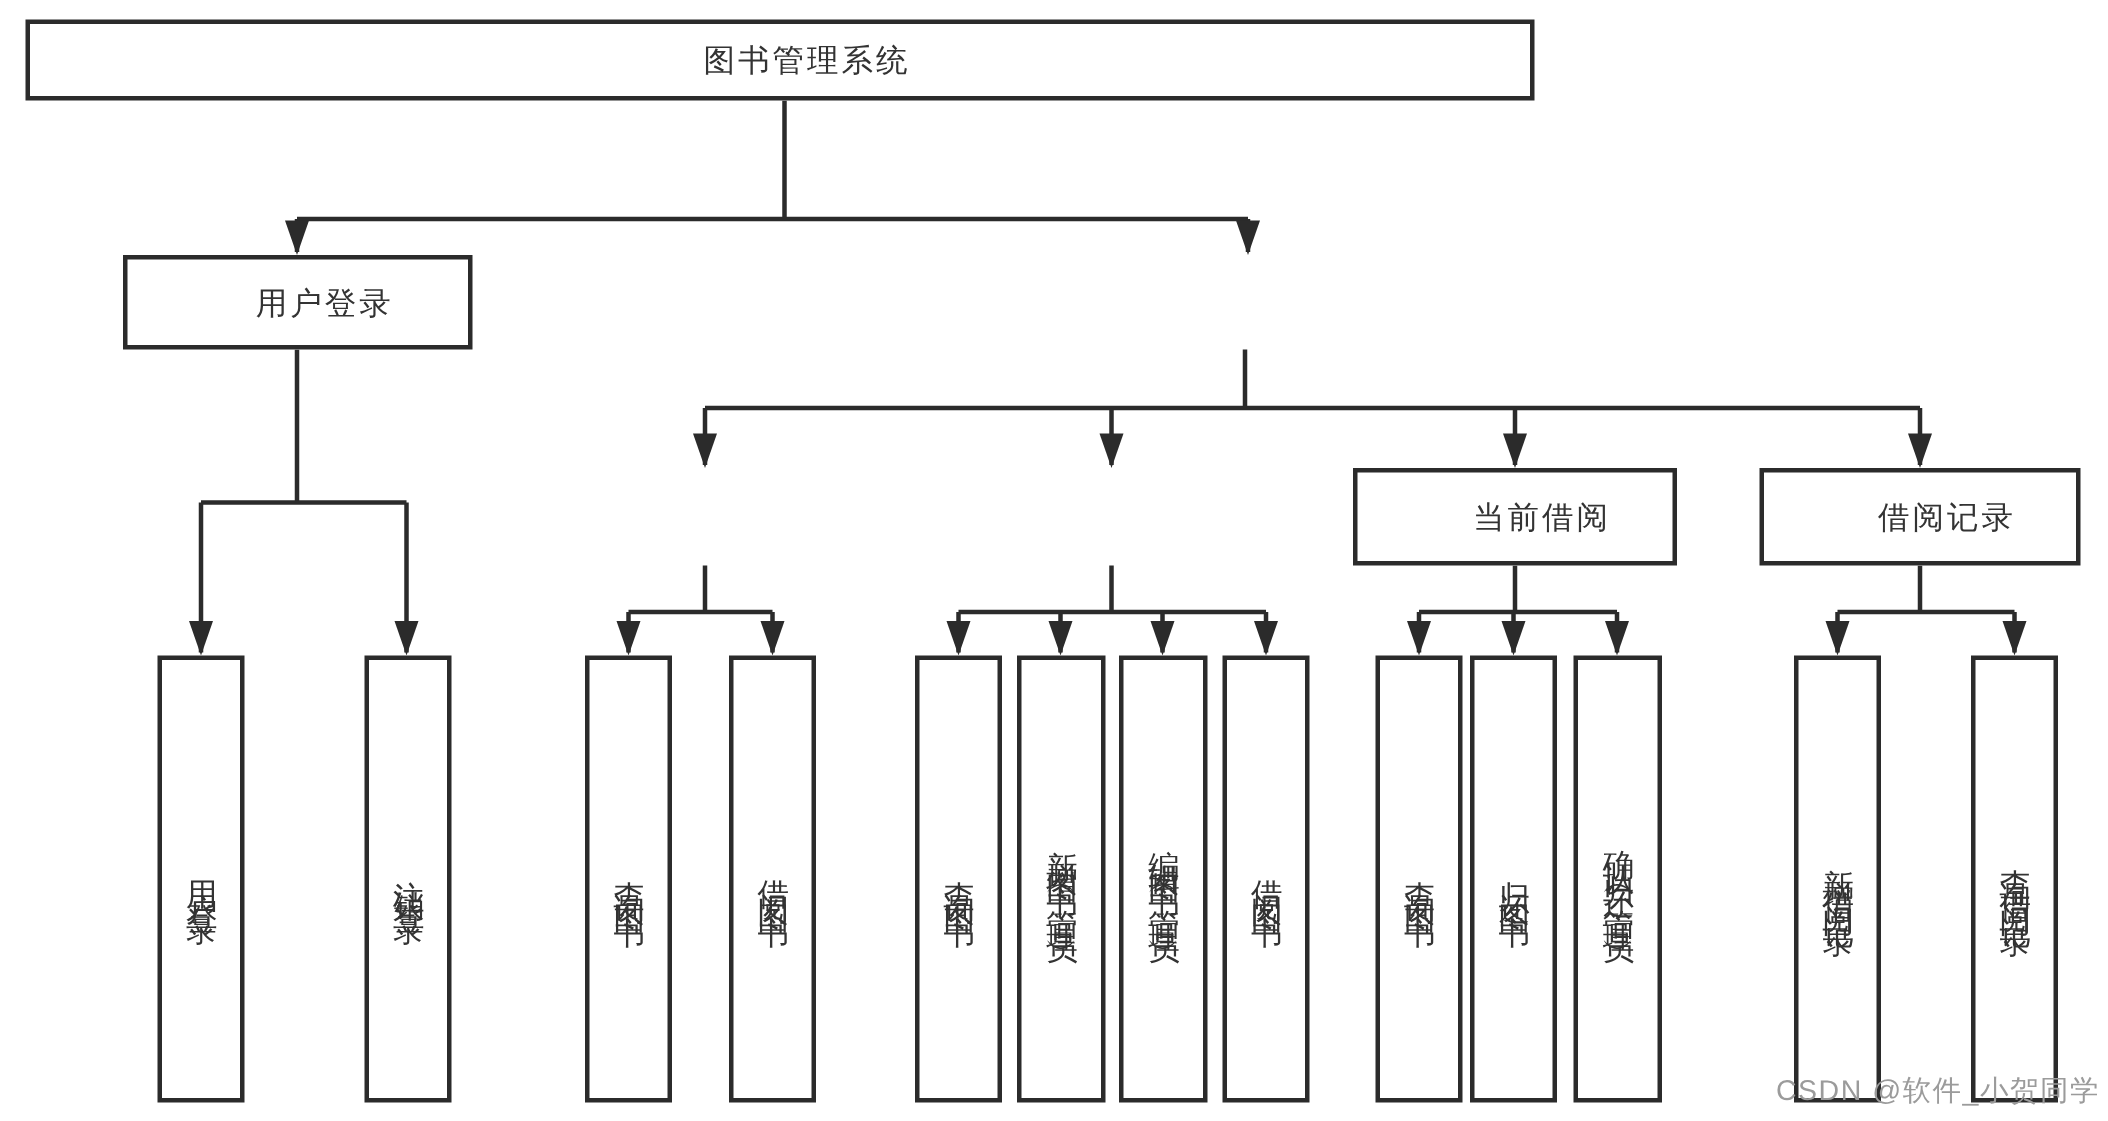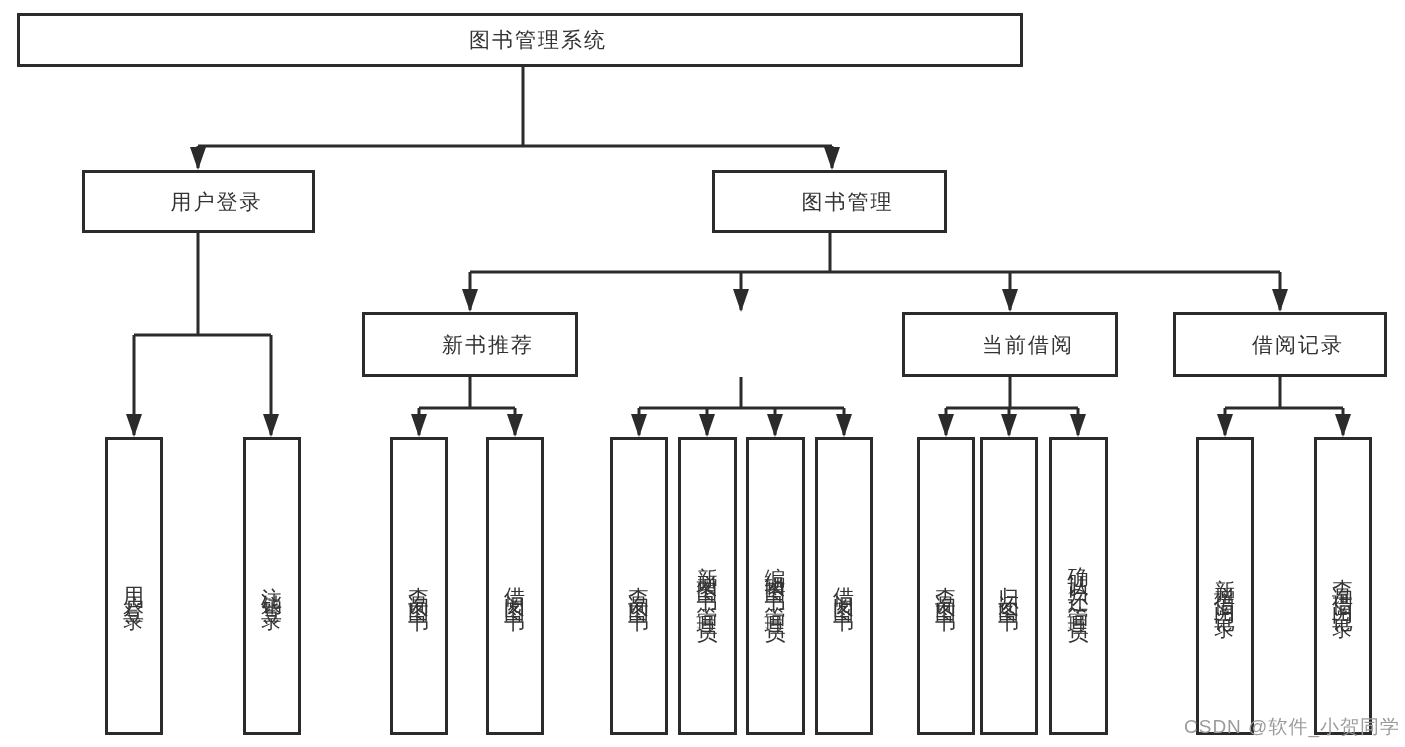--- a/index.html
+++ b/index.html
@@ -76,27 +76,21 @@
     </g>
   </svg>
 
   <div class="node hbox" style="left:17px;top:13px;width:1006px;height:54px;">
     <span>图书管理系统</span>
   </div>
 
   <div class="node hbox" style="left:82px;top:170px;width:233px;height:63px;">
     <span>用户登录</span>
   </div>
-  <div class="node hbox" style="left:712px;top:170px;width:235px;height:63px;">
-    <span>图书管理</span>
-  </div>
 
-  <div class="node hbox" style="left:362px;top:312px;width:216px;height:65px;">
-    <span>新书推荐</span>
-  </div>
   <div class="node hbox" style="left:902px;top:312px;width:216px;height:65px;font-family:Liberation Serif, serif;">
     <span>当前借阅</span>
   </div>
   <div class="node hbox" style="left:1173px;top:312px;width:214px;height:65px;">
     <span>借阅记录</span>
   </div>
 
   <div class="node vbox" style="left:105px;top:437px;width:58px;height:298px;">
     <span>用户登录</span>
   </div>

